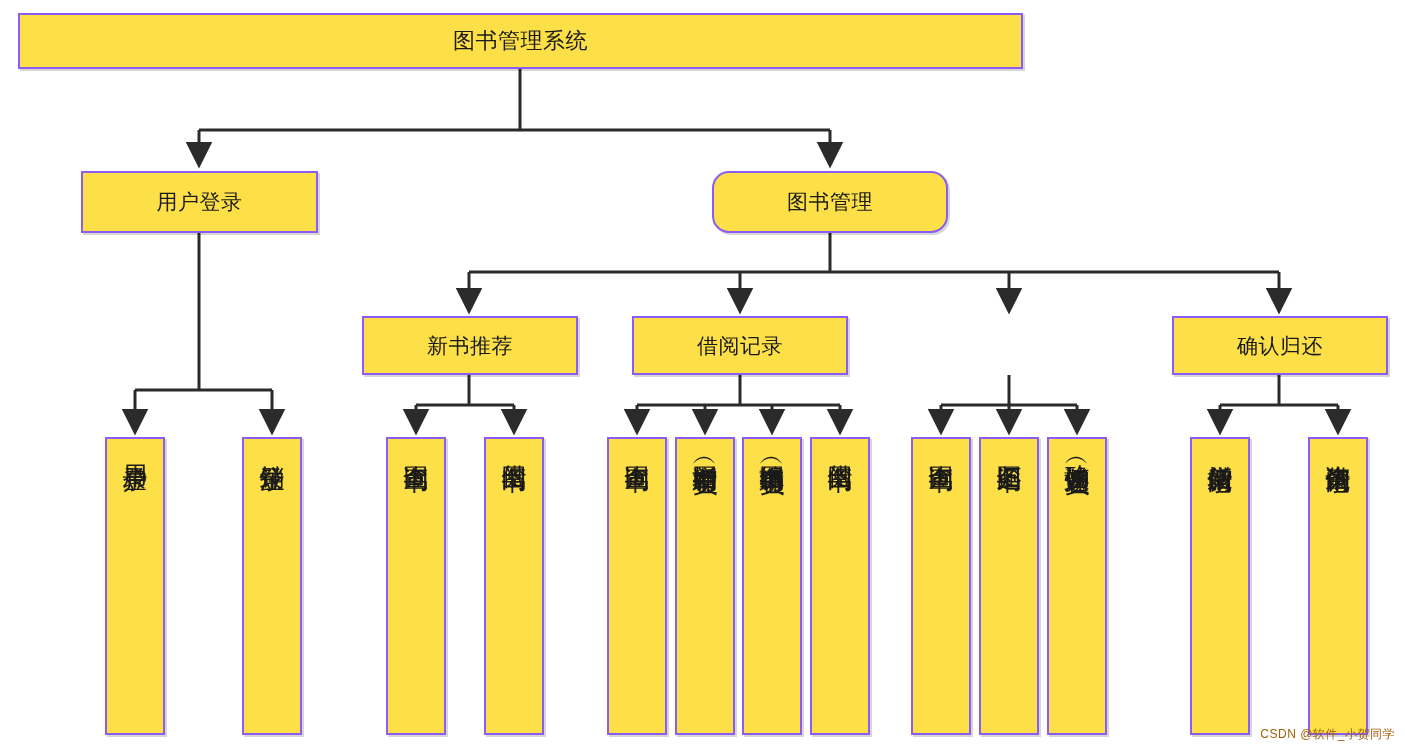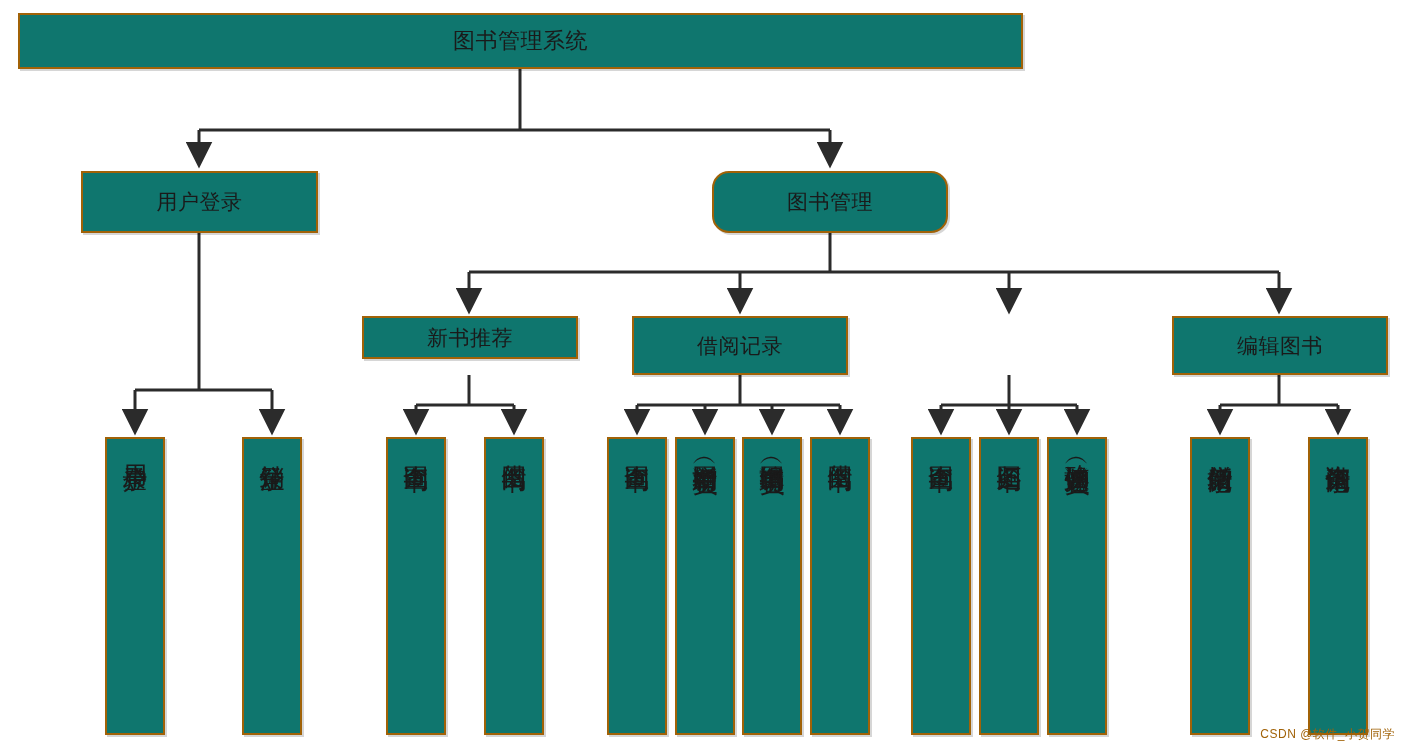--- a/index.html
+++ b/index.html
@@ -21,22 +21,22 @@
   #diagram-svg {
     position: absolute;
     left: 0;
     top: 0;
     width: 1405px;
     height: 747px;
   }
   .node {
     position: absolute;
     box-sizing: border-box;
-    background: #0f766e;
-    border: 2px solid #a16207;
+    background: #fde047;
+    border: 2px solid #8b5cf6;
     display: flex;
     align-items: center;
     justify-content: center;
     color: #1a1a1a;
     box-shadow: 2px 2px 0 rgba(0,0,0,0.16);
   }
   .node-label {
     display: block;
     text-align: center;
     letter-spacing: 0.5px;
@@ -140,31 +140,31 @@
   </div>
 
   <div class="node horiz" style="left:81px; top:171px; width:237px; height:62px;">
     <span class="node-label">用户登录</span>
   </div>
 
   <div class="node horiz" style="left:712px; top:171px; width:236px; height:62px;border-radius:17px;">
     <span class="node-label">图书管理</span>
   </div>
 
-  <div class="node horiz" style="left:362px; top:316px; width:216px; height:43px;">
+  <div class="node horiz" style="left:362px; top:316px; width:216px; height:59px;">
     <span class="node-label">新书推荐</span>
   </div>
 
   <div class="node horiz" style="left:632px; top:316px; width:216px; height:59px;">
     <span class="node-label">借阅记录</span>
   </div>
 
 
   <div class="node horiz" style="left:1172px; top:316px; width:216px; height:59px;">
-    <span class="node-label">编辑图书</span>
+    <span class="node-label">确认归还</span>
   </div>
 
   <div class="node vert" style="left:105px; top:437px; width:60px; height:298px;">
     <span class="node-label">用户登录</span>
   </div>
 
   <div class="node vert" style="left:242px; top:437px; width:60px; height:298px;">
     <span class="node-label">注销登录</span>
   </div>
 

